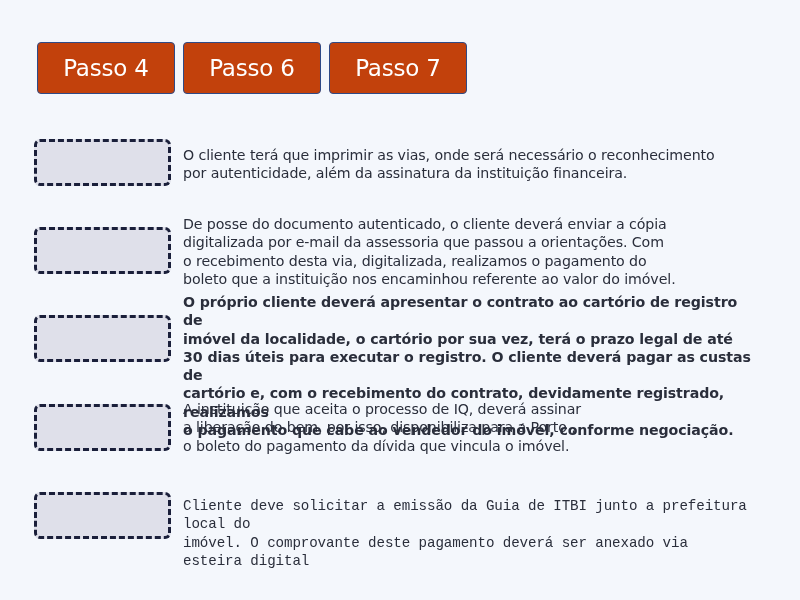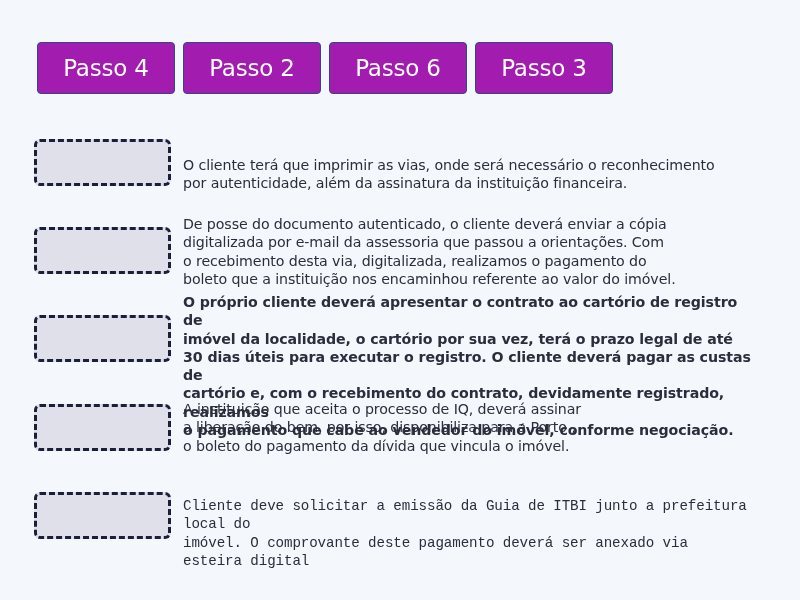--- a/index.html
+++ b/index.html
@@ -18,21 +18,21 @@
       position: absolute;
       top: 42px;
       left: 37px;
       display: flex;
       gap: 8px;
     }
     .tile {
       width: 138px;
       height: 52px;
       box-sizing: border-box;
-      background: #a21caf;
+      background: #c2410c;
       border: 1.5px solid #2f4a86;
       border-radius: 4px;
       color: #ffffff;
       font-size: 23px;
       display: flex;
       align-items: center;
       justify-content: center;
       cursor: grab;
       letter-spacing: -0.2px;
     }
@@ -59,28 +59,27 @@
       color: #2a2e3b;
       white-space: pre-line;
       letter-spacing: -0.1px;
     }
   </style>
 </head>
 <body>
 
 <div class="tiles">
   <div class="tile">Passo 4</div>
-  <div class="tile">Passo 2</div>
   <div class="tile">Passo 6</div>
-  <div class="tile">Passo 3</div>
+  <div class="tile">Passo 7</div>
 </div>
 
 <div class="row" style="top:139px;">
   <div class="dropzone" style="top:0;"></div>
-  <div class="desc" style="top:17px;">O cliente terá que imprimir as vias, onde será necessário o reconhecimento
+  <div class="desc" style="top:7px;">O cliente terá que imprimir as vias, onde será necessário o reconhecimento
 por autenticidade, além da assinatura da instituição financeira.</div>
 </div>
 
 <div class="row" style="top:227px;">
   <div class="dropzone" style="top:0;"></div>
   <div class="desc" style="top:-12px;">De posse do documento autenticado, o cliente deverá enviar a cópia
 digitalizada por e-mail da assessoria que passou a orientações. Com
 o recebimento desta via, digitalizada, realizamos o pagamento do
 boleto que a instituição nos encaminhou referente ao valor do imóvel.</div>
 </div>

